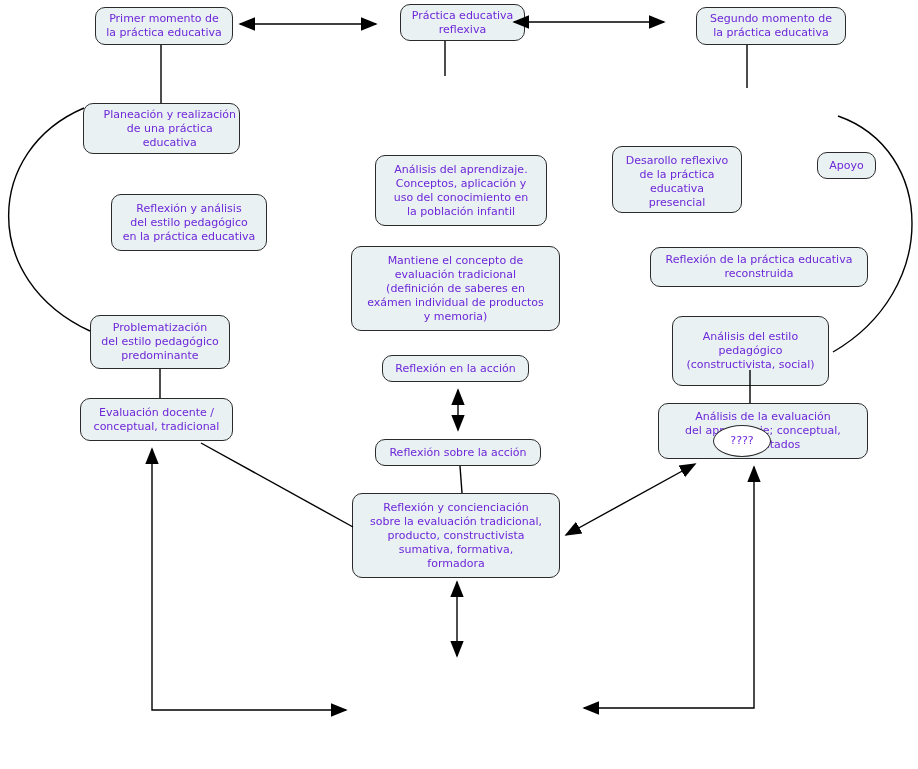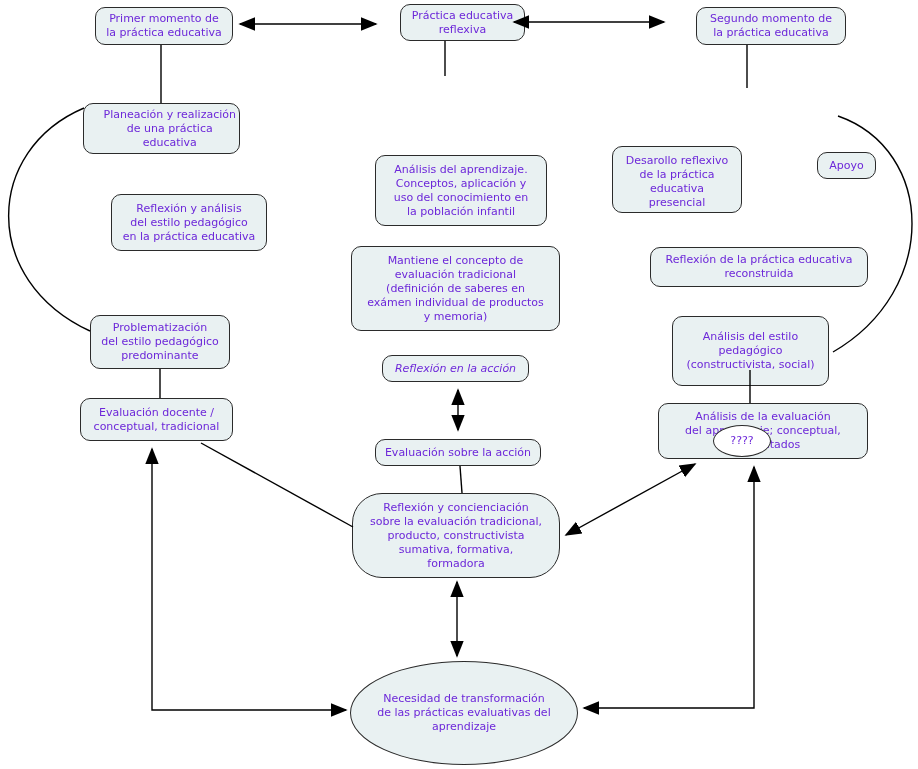--- a/index.html
+++ b/index.html
@@ -74,46 +74,41 @@
   <div class="node" style="left:90px;top:315px;width:140px;height:54px;">
     <span>Problematización
 del estilo pedagógico
 predominante</span>
   </div>
   <div class="node" style="left:672px;top:316px;width:157px;height:70px;">
     <span>Análisis del estilo
 pedagógico
 (constructivista, social)</span>
   </div>
-  <div class="node" style="left:382px;top:355px;width:147px;height:27px;font-style:italic;">
+  <div class="node" style="left:382px;top:355px;width:147px;height:27px;">
     <span>Reflexión en la acción</span>
   </div>
   <div class="node" style="left:80px;top:398px;width:153px;height:43px;">
     <span>Evaluación docente /
 conceptual, tradicional</span>
   </div>
   <div class="node" style="left:658px;top:403px;width:210px;height:56px;">
     <span>Análisis de la evaluación
 del aprendizaje; conceptual,
 de resultados</span>
   </div>
   <div class="node" style="left:375px;top:439px;width:166px;height:27px;">
-    <span>Evaluación sobre la acción</span>
+    <span>Reflexión sobre la acción</span>
   </div>
-  <div class="node" style="left:352px;top:493px;width:208px;height:85px;border-radius:30px;">
+  <div class="node" style="left:352px;top:493px;width:208px;height:85px;">
     <span>Reflexión y concienciación
 sobre la evaluación tradicional,
 producto, constructivista
 sumativa, formativa,
 formadora</span>
-  </div>
-  <div class="node ellipse" style="left:350px;top:661px;width:228px;height:104px;">
-    <span>Necesidad de transformación
-de las prácticas evaluativas del
-aprendizaje</span>
   </div>
   <div class="node q-ellipse" style="left:713px;top:425px;width:58px;height:32px;">
     <span>????</span>
   </div>
 
   <svg class="connectors" width="918" height="769" viewBox="0 0 918 769">
     <defs>
       <marker id="ah" viewBox="0 0 10 10" refX="9" refY="5" markerWidth="12" markerHeight="12" orient="auto-start-reverse">
         <path d="M0,1 L10,5 L0,9 z" fill="#000"></path>
       </marker>

